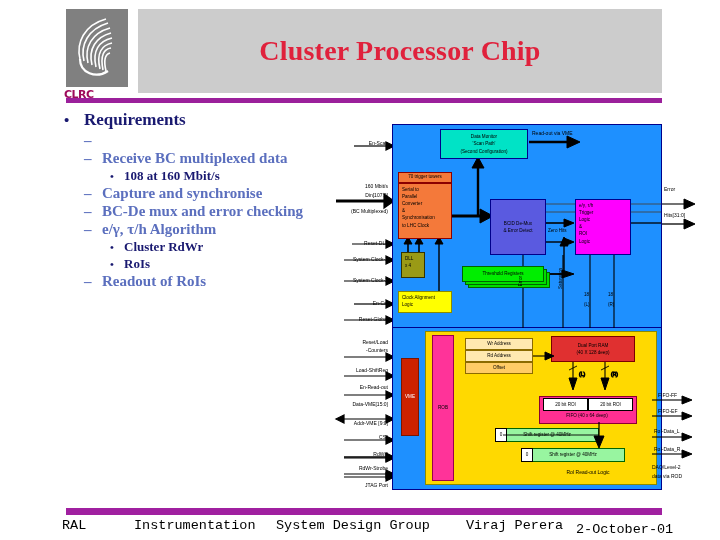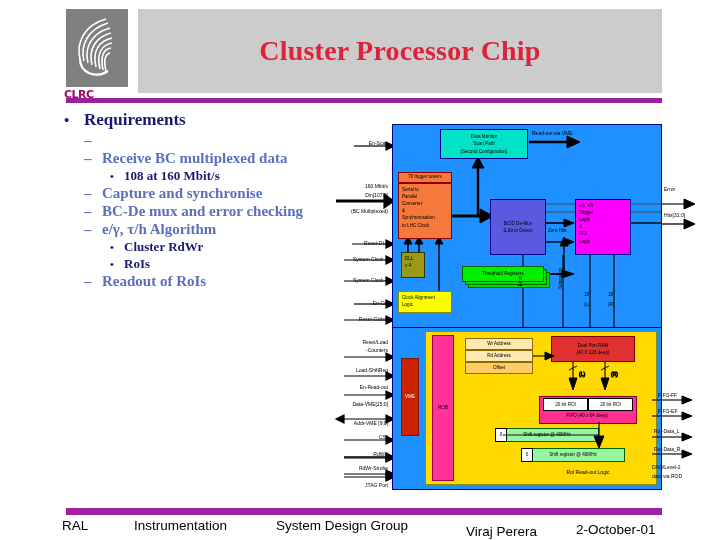--- a/index.html
+++ b/index.html
@@ -93,26 +93,26 @@
   .vlabel{position:absolute;font-size:4.6px;color:#000;
     writing-mode:vertical-rl;transform:rotate(180deg);white-space:nowrap;}
 
   
   .sig{position:absolute;font-size:5px;color:#000;white-space:nowrap;text-align:right;}
   .sigL{position:absolute;font-size:5px;color:#000;white-space:nowrap;}
 
   
   #footer-rule{left:66px;top:508px;width:596px;height:7px;background:#a020a0;}
   #footer{left:0px;top:516px;width:720px;height:24px;
-    font-family:Liberation Sans, sans-serif;font-size:13.5px;color:#000;}
+    font-family:Liberation Mono, monospace;font-size:13.5px;color:#000;}
   #footer span{position:absolute;white-space:nowrap;}
   #f-ral{left:62px;top:2px;}
   #f-inst{left:134px;top:2px;}
   #f-sdg{left:276px;top:2px;}
-  #f-name{left:466px;top:8px;}
+  #f-name{left:466px;top:2px;}
   #f-date{left:576px;top:6px;}
 </style>
 </head>
 <body>
 
 <div class="abs" id="logo-box">
   <svg id="logo-swirl" viewBox="0 0 62 78">
     <g fill="none" stroke="#ffffff" stroke-width="1.6">
       <path d="M40 10 C18 16, 10 34, 14 50"></path>
       <path d="M42 14 C22 20, 14 36, 18 52"></path>

